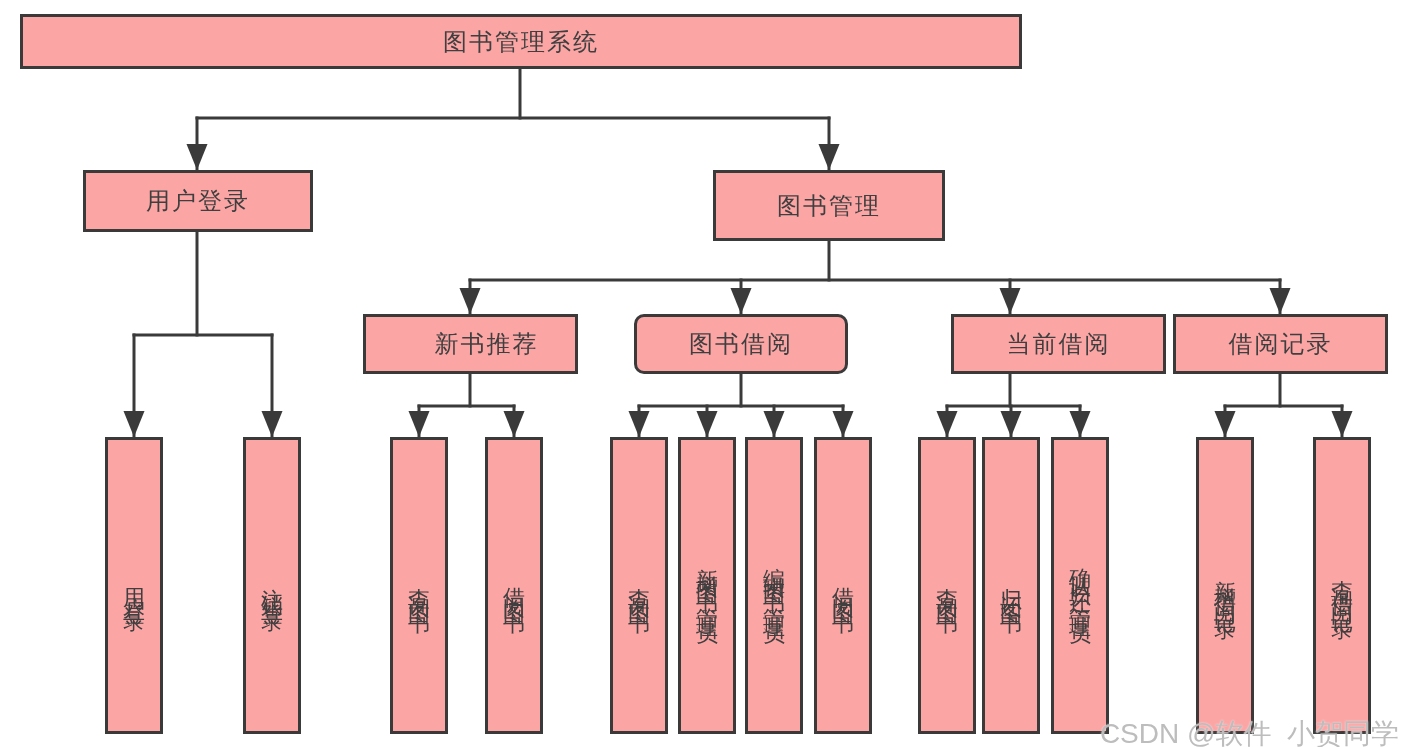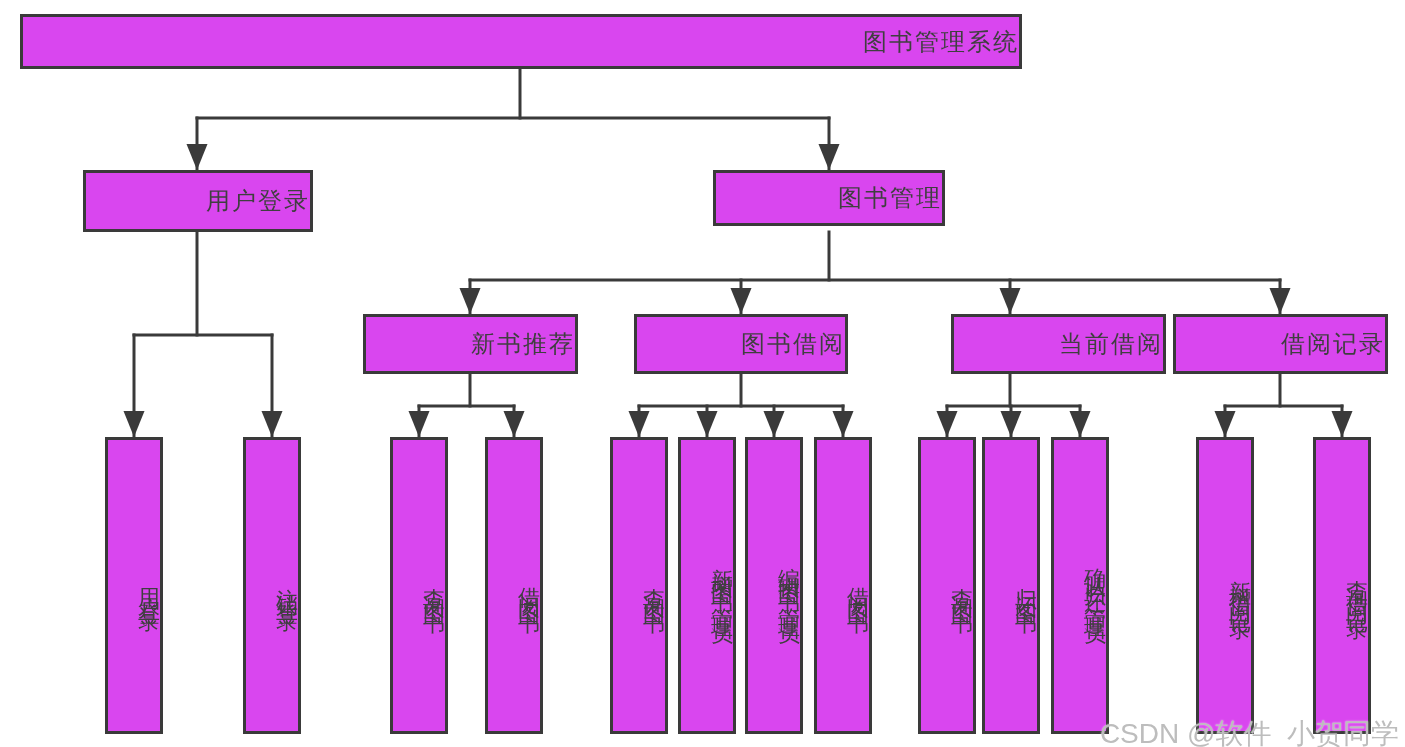--- a/index.html
+++ b/index.html
@@ -20,48 +20,48 @@
   .connectors .ln{
     fill:none;
     stroke:var(--line);
     stroke-width:3;
     stroke-linecap:square;
   }
   .arrowhead{fill:var(--line);}
   .box{
     position:absolute;
     box-sizing:border-box;
-    background:#d946ef;
+    background:#fca5a5;
     border:3px solid var(--line);
     display:flex;
     align-items:center;
-    justify-content:flex-end;
+    justify-content:center;
     z-index:2;
     color:var(--text);
   }
   .hlabel{
     font-size:24px;
     letter-spacing:2px;
     color:var(--text);
     white-space:nowrap;
   }
   .leaf .vlabel{
     writing-mode:vertical-rl;
     text-orientation:mixed;
     font-size:22px;
     letter-spacing:8px;
     color:var(--text);
     line-height:1;
   }
   
   .n-root {left:20px;  top:14px;  width:1002px; height:55px;}
   .n-l2a  {left:83px;  top:170px; width:230px;  height:62px;}
-  .n-l2b  {left:713px; top:170px; width:232px;  height:56px;}
+  .n-l2b  {left:713px; top:170px; width:232px;  height:71px;}
   .n-l3a  {left:363px; top:314px; width:215px;  height:60px;padding-left:32px;}
-  .n-l3b  {left:634px; top:314px; width:214px;  height:60px;}
+  .n-l3b  {left:634px; top:314px; width:214px;  height:60px;border-radius:10px;}
   .n-l3c  {left:903px; top:314px; width:215px;  height:60px;margin-left:48px;}
   .n-l3d  {left:1173px;top:314px; width:215px;  height:60px;}
   .leaf   {top:437px;  width:58px; height:297px;}
   .f1 {left:105px;}  .f2 {left:243px;}
   .f3 {left:390px;}  .f4 {left:485px;}
   .f5 {left:610px;}  .f6 {left:678px;}  .f7 {left:745px;}  .f8 {left:814px;}
   .f9 {left:918px;}  .f10{left:982px;}  .f11{left:1051px;}
   .f12{left:1196px;} .f13{left:1313px;}
   .watermark{
     position:absolute;

